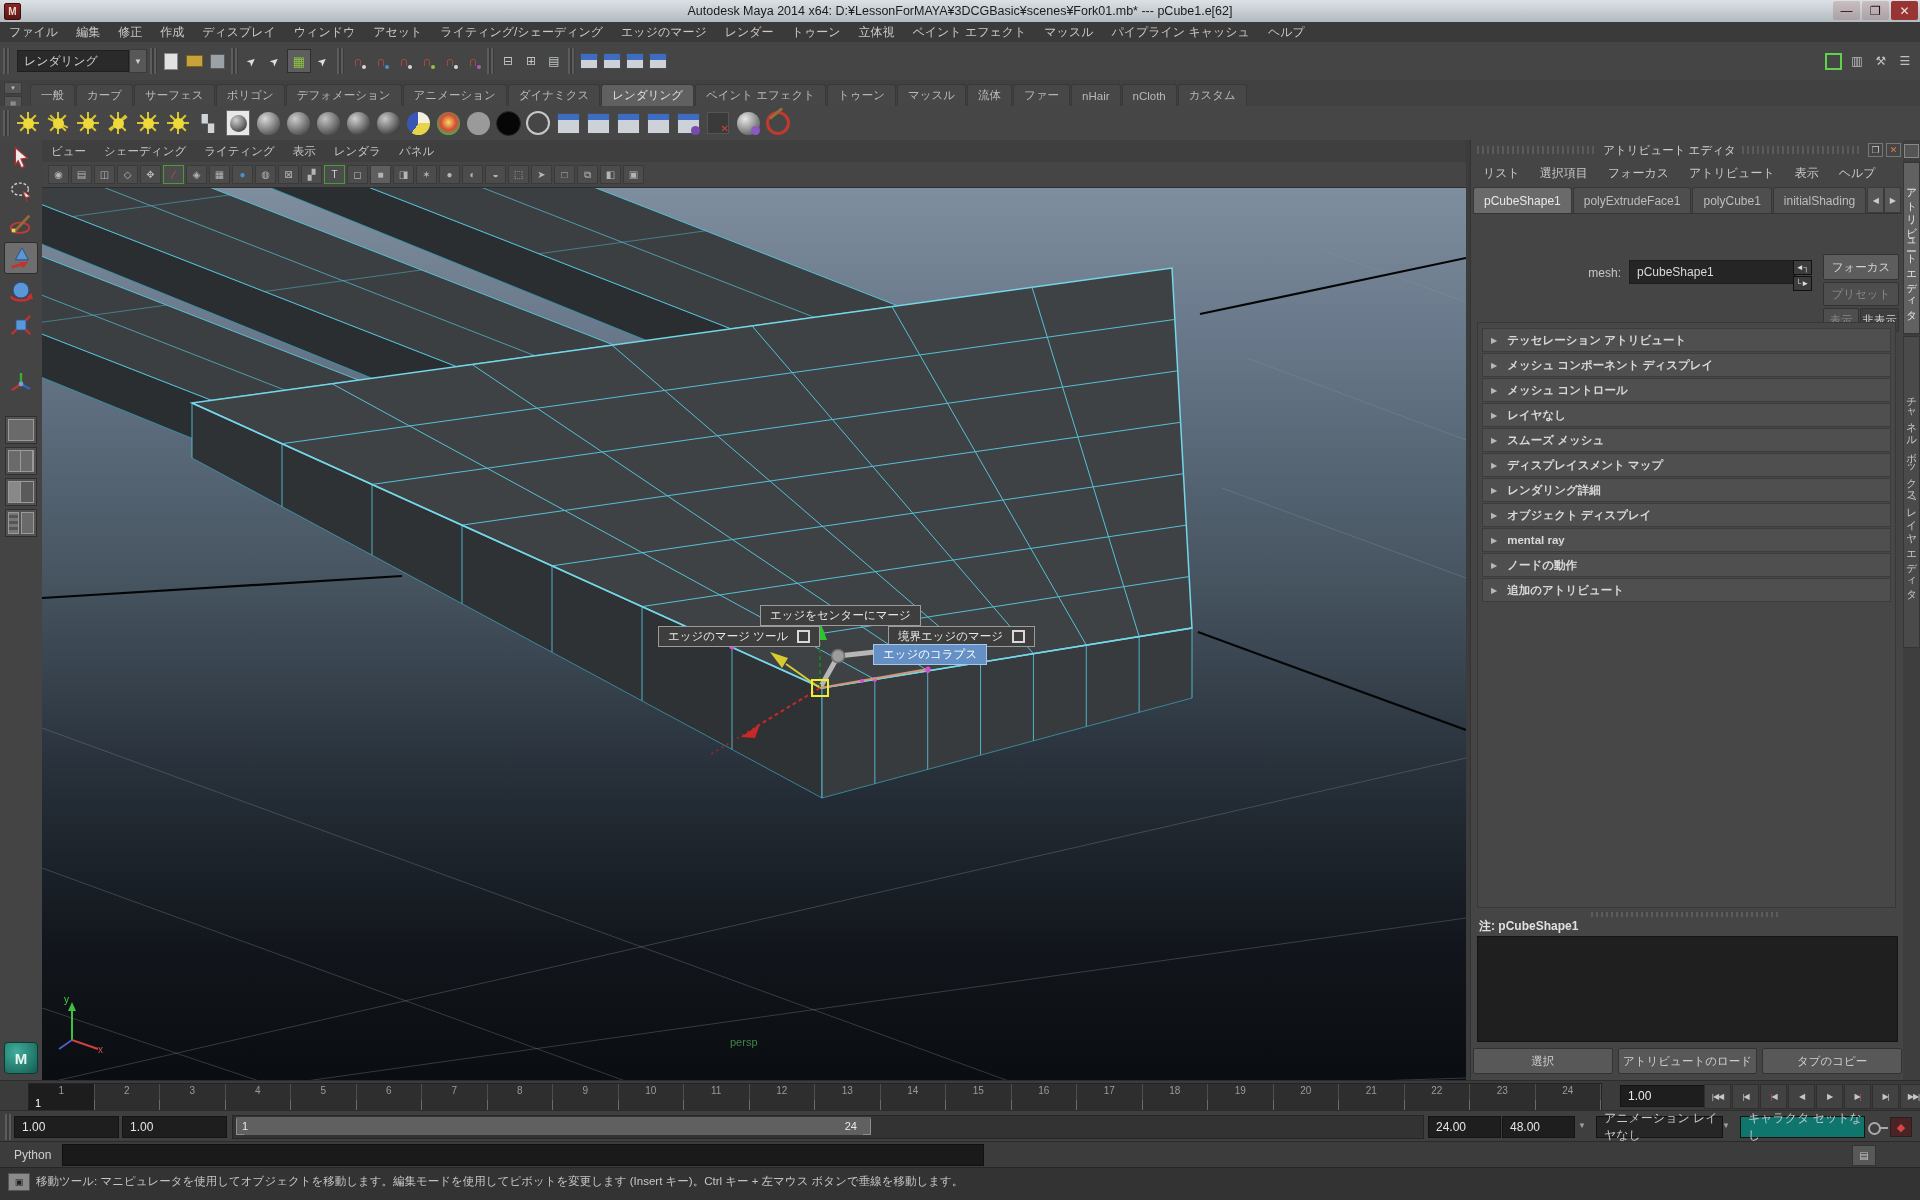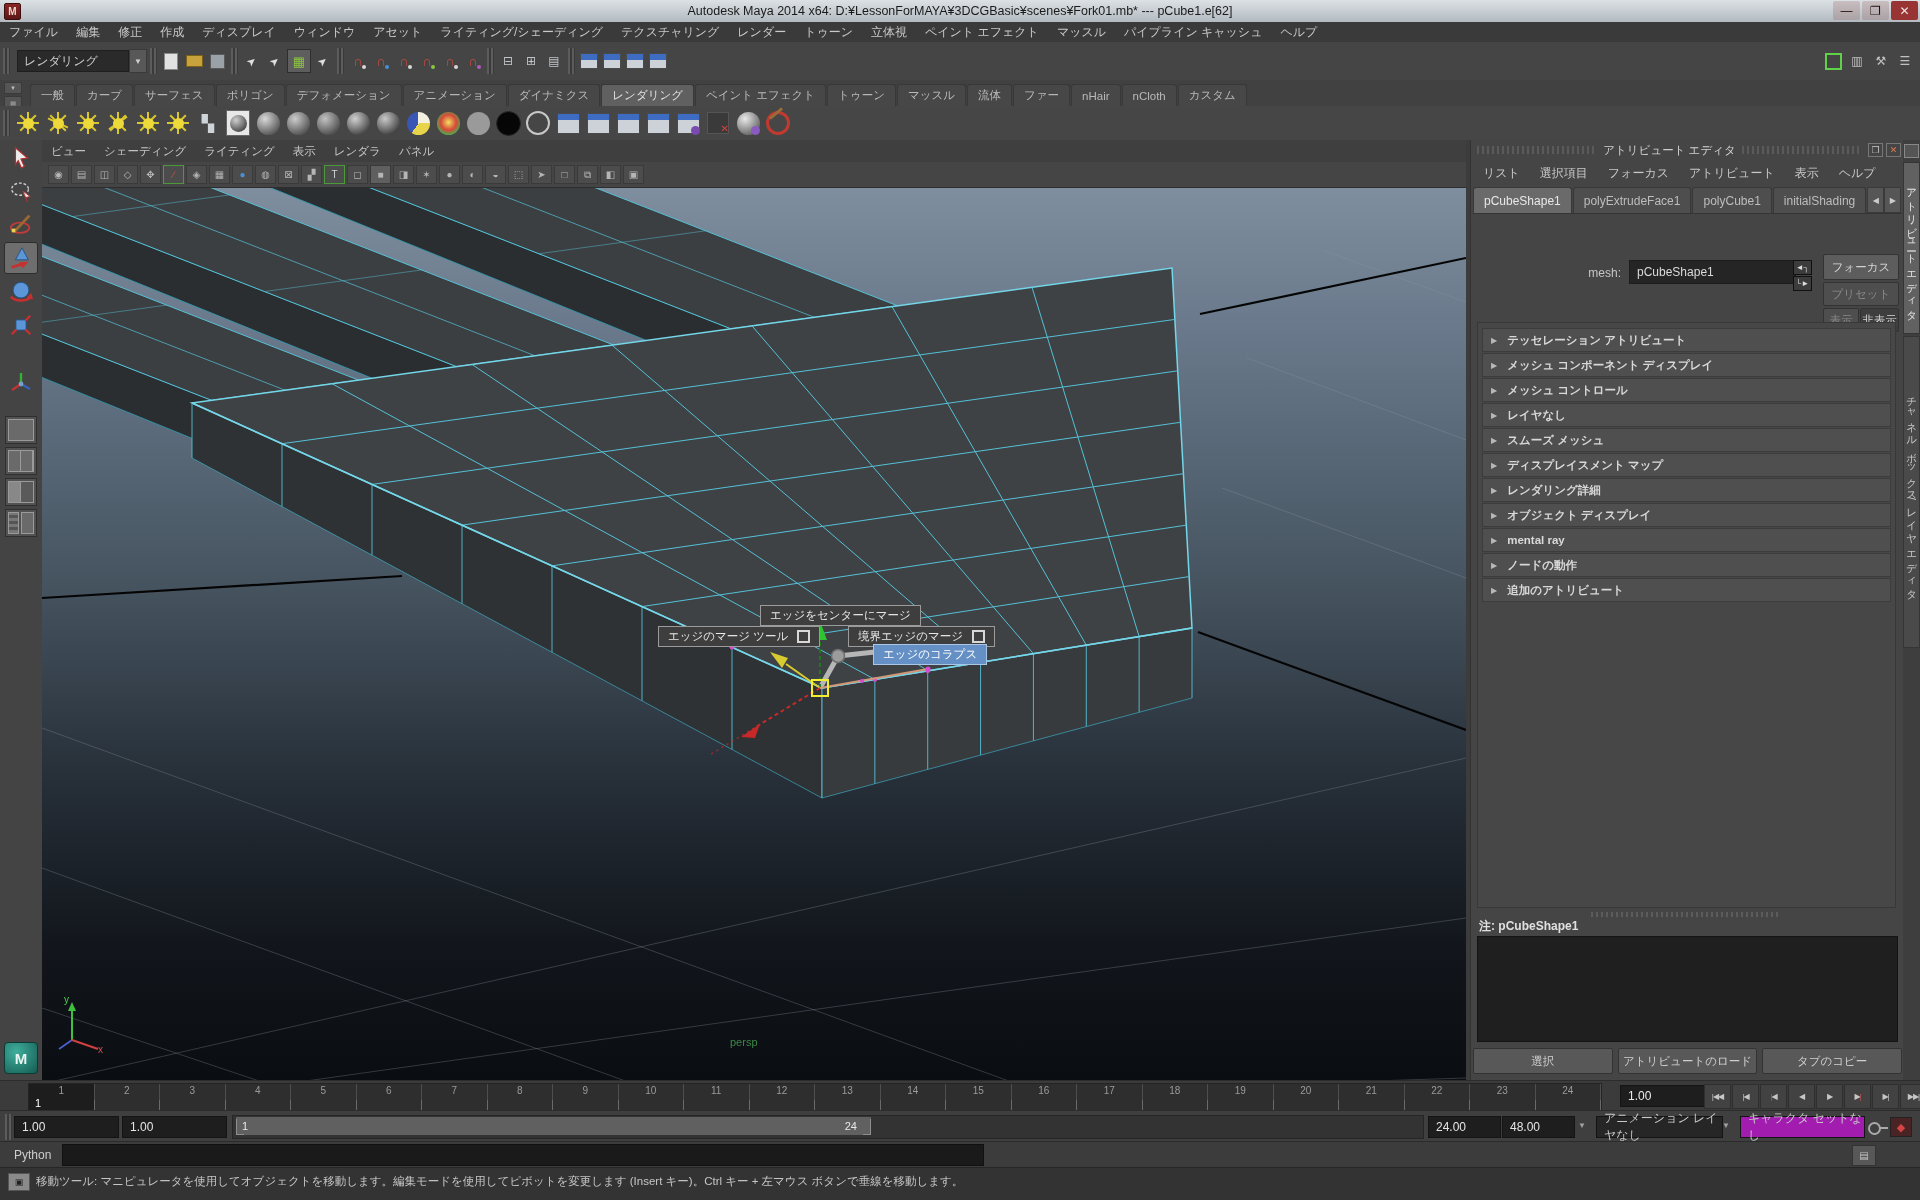--- a/index.html
+++ b/index.html
@@ -184,21 +184,21 @@
 
   <div class="menubar" id="menubar">
       <span class="mitem">ファイル</span>
       <span class="mitem">編集</span>
       <span class="mitem">修正</span>
       <span class="mitem">作成</span>
       <span class="mitem">ディスプレイ</span>
       <span class="mitem">ウィンドウ</span>
       <span class="mitem">アセット</span>
       <span class="mitem">ライティング/シェーディング</span>
-      <span class="mitem">テクスチャリング</span>
+      <span class="mitem">エッジのマージ</span>
       <span class="mitem">レンダー</span>
       <span class="mitem">トゥーン</span>
       <span class="mitem">立体視</span>
       <span class="mitem">ペイント エフェクト</span>
       <span class="mitem">マッスル</span>
       <span class="mitem">パイプライン キャッシュ</span>
       <span class="mitem">ヘルプ</span>
     </div>
 
   <div class="statusline" id="statusline">
@@ -632,21 +632,21 @@
           <line x1="30" y1="852" x2="56" y2="861" stroke="#d04040" stroke-width="2"></line>
           <line x1="30" y1="852" x2="17" y2="861" stroke="#5060d0" stroke-width="1.6"></line>
         </svg>
       <div class="mm" style="left:718px;top:417px;">
         <span>エッジをセンターにマージ</span>
       </div>
       <div class="mm" style="left:616px;top:438px;">
         <span>エッジのマージ ツール</span>
         <span class="optbox"></span>
       </div>
-      <div class="mm" style="left:806px;top:438px;">
+      <div class="mm" style="left:846px;top:438px;">
         <span>境界エッジのマージ</span>
         <span class="optbox"></span>
       </div>
       <div class="mm mm-sel" style="left:831px;top:456px;">
         <span>エッジのコラプス</span>
       </div>
       <div class="persp">persp</div>
       <div class="axislab" style="left:22px;top:806px;color:#4ad04a;">y</div>
       <div class="axislab" style="left:56px;top:856px;color:#d05050;">x</div>
     </div>
@@ -847,21 +847,21 @@
         <span>24</span>
         <span class="rhandle" style="left:0;border-right:none;"></span>
         <span class="rhandle" style="right:0;border-left:none;"></span>
       </div>
     </div>
     <div class="rfield" style="left:1428px;width:64px;">24.00</div>
     <div class="rfield" style="left:1502px;width:64px;">48.00</div>
     <span class="darrow" style="left:1578px;">▼</span>
     <div class="rfield" style="left:1596px;width:118px;background:#262626;color:#c8c8c8;">アニメーション レイヤなし</div>
     <span class="darrow" style="left:1722px;">▼</span>
-    <div class="rfield" style="left:1740px;width:116px;background:#a21caf;color:#c8c8c8;">キャラクタ セットなし</div>
+    <div class="rfield" style="left:1740px;width:116px;background:#0f766e;color:#c8c8c8;">キャラクタ セットなし</div>
     <span class="keyicon"></span>
     <div class="autokey">◆</div>
   </div>
 
   <div class="commandline">
     <span class="cmdlabel">Python</span>
     <input class="cmdinput" value="" style="">
     <div class="cmdicon">▤</div>
   </div>
 

